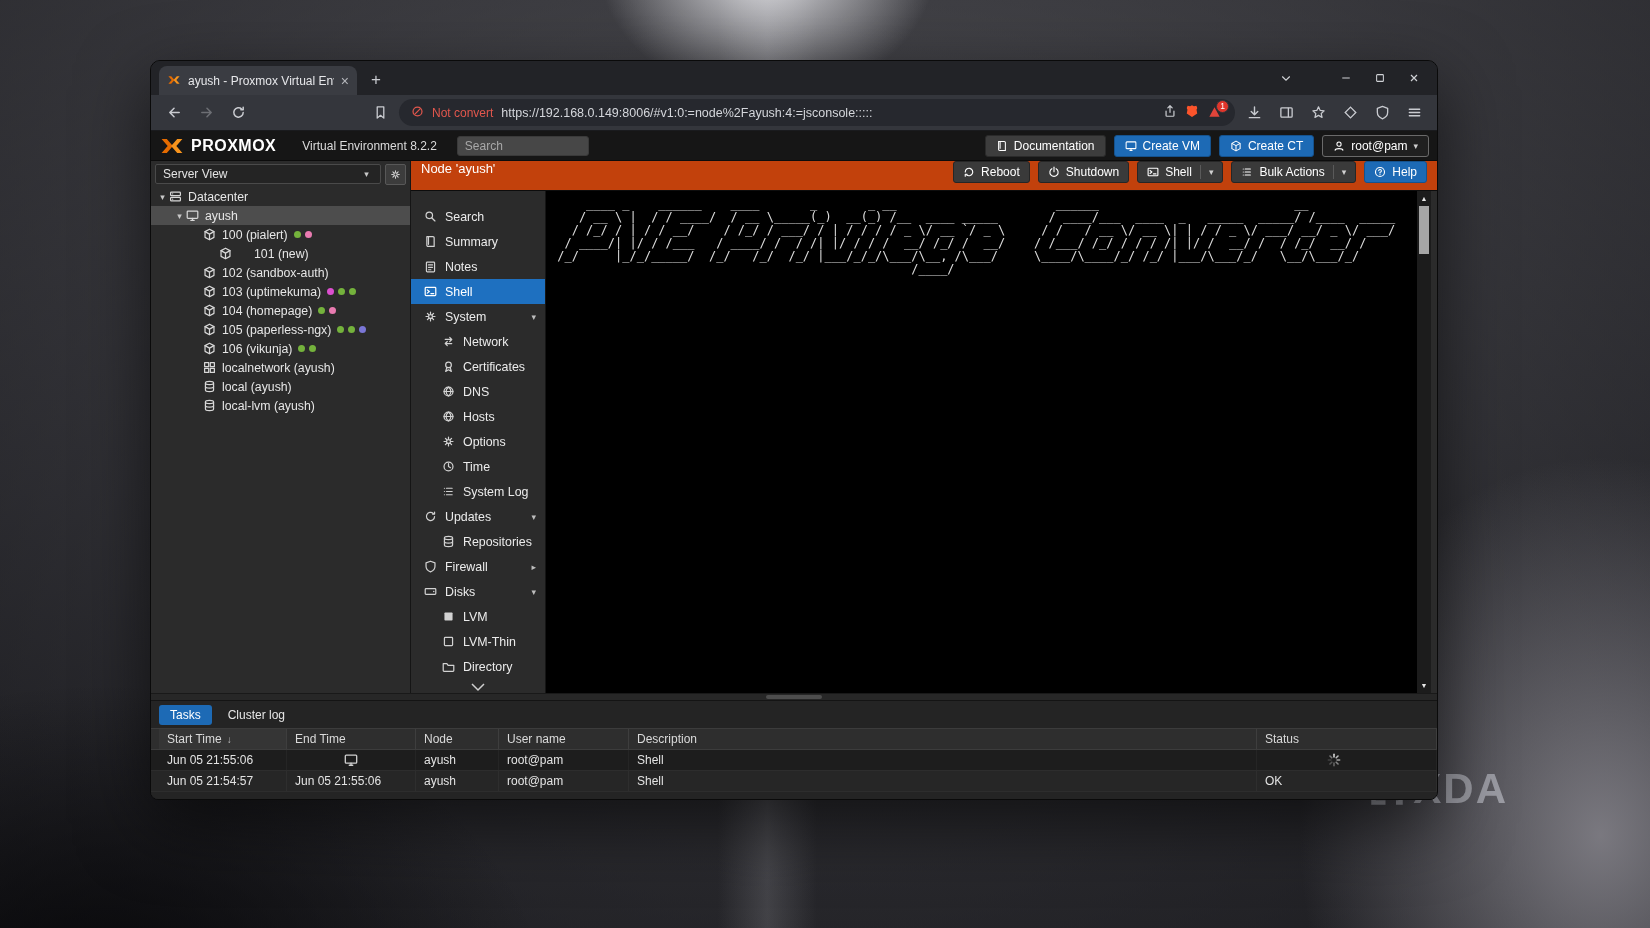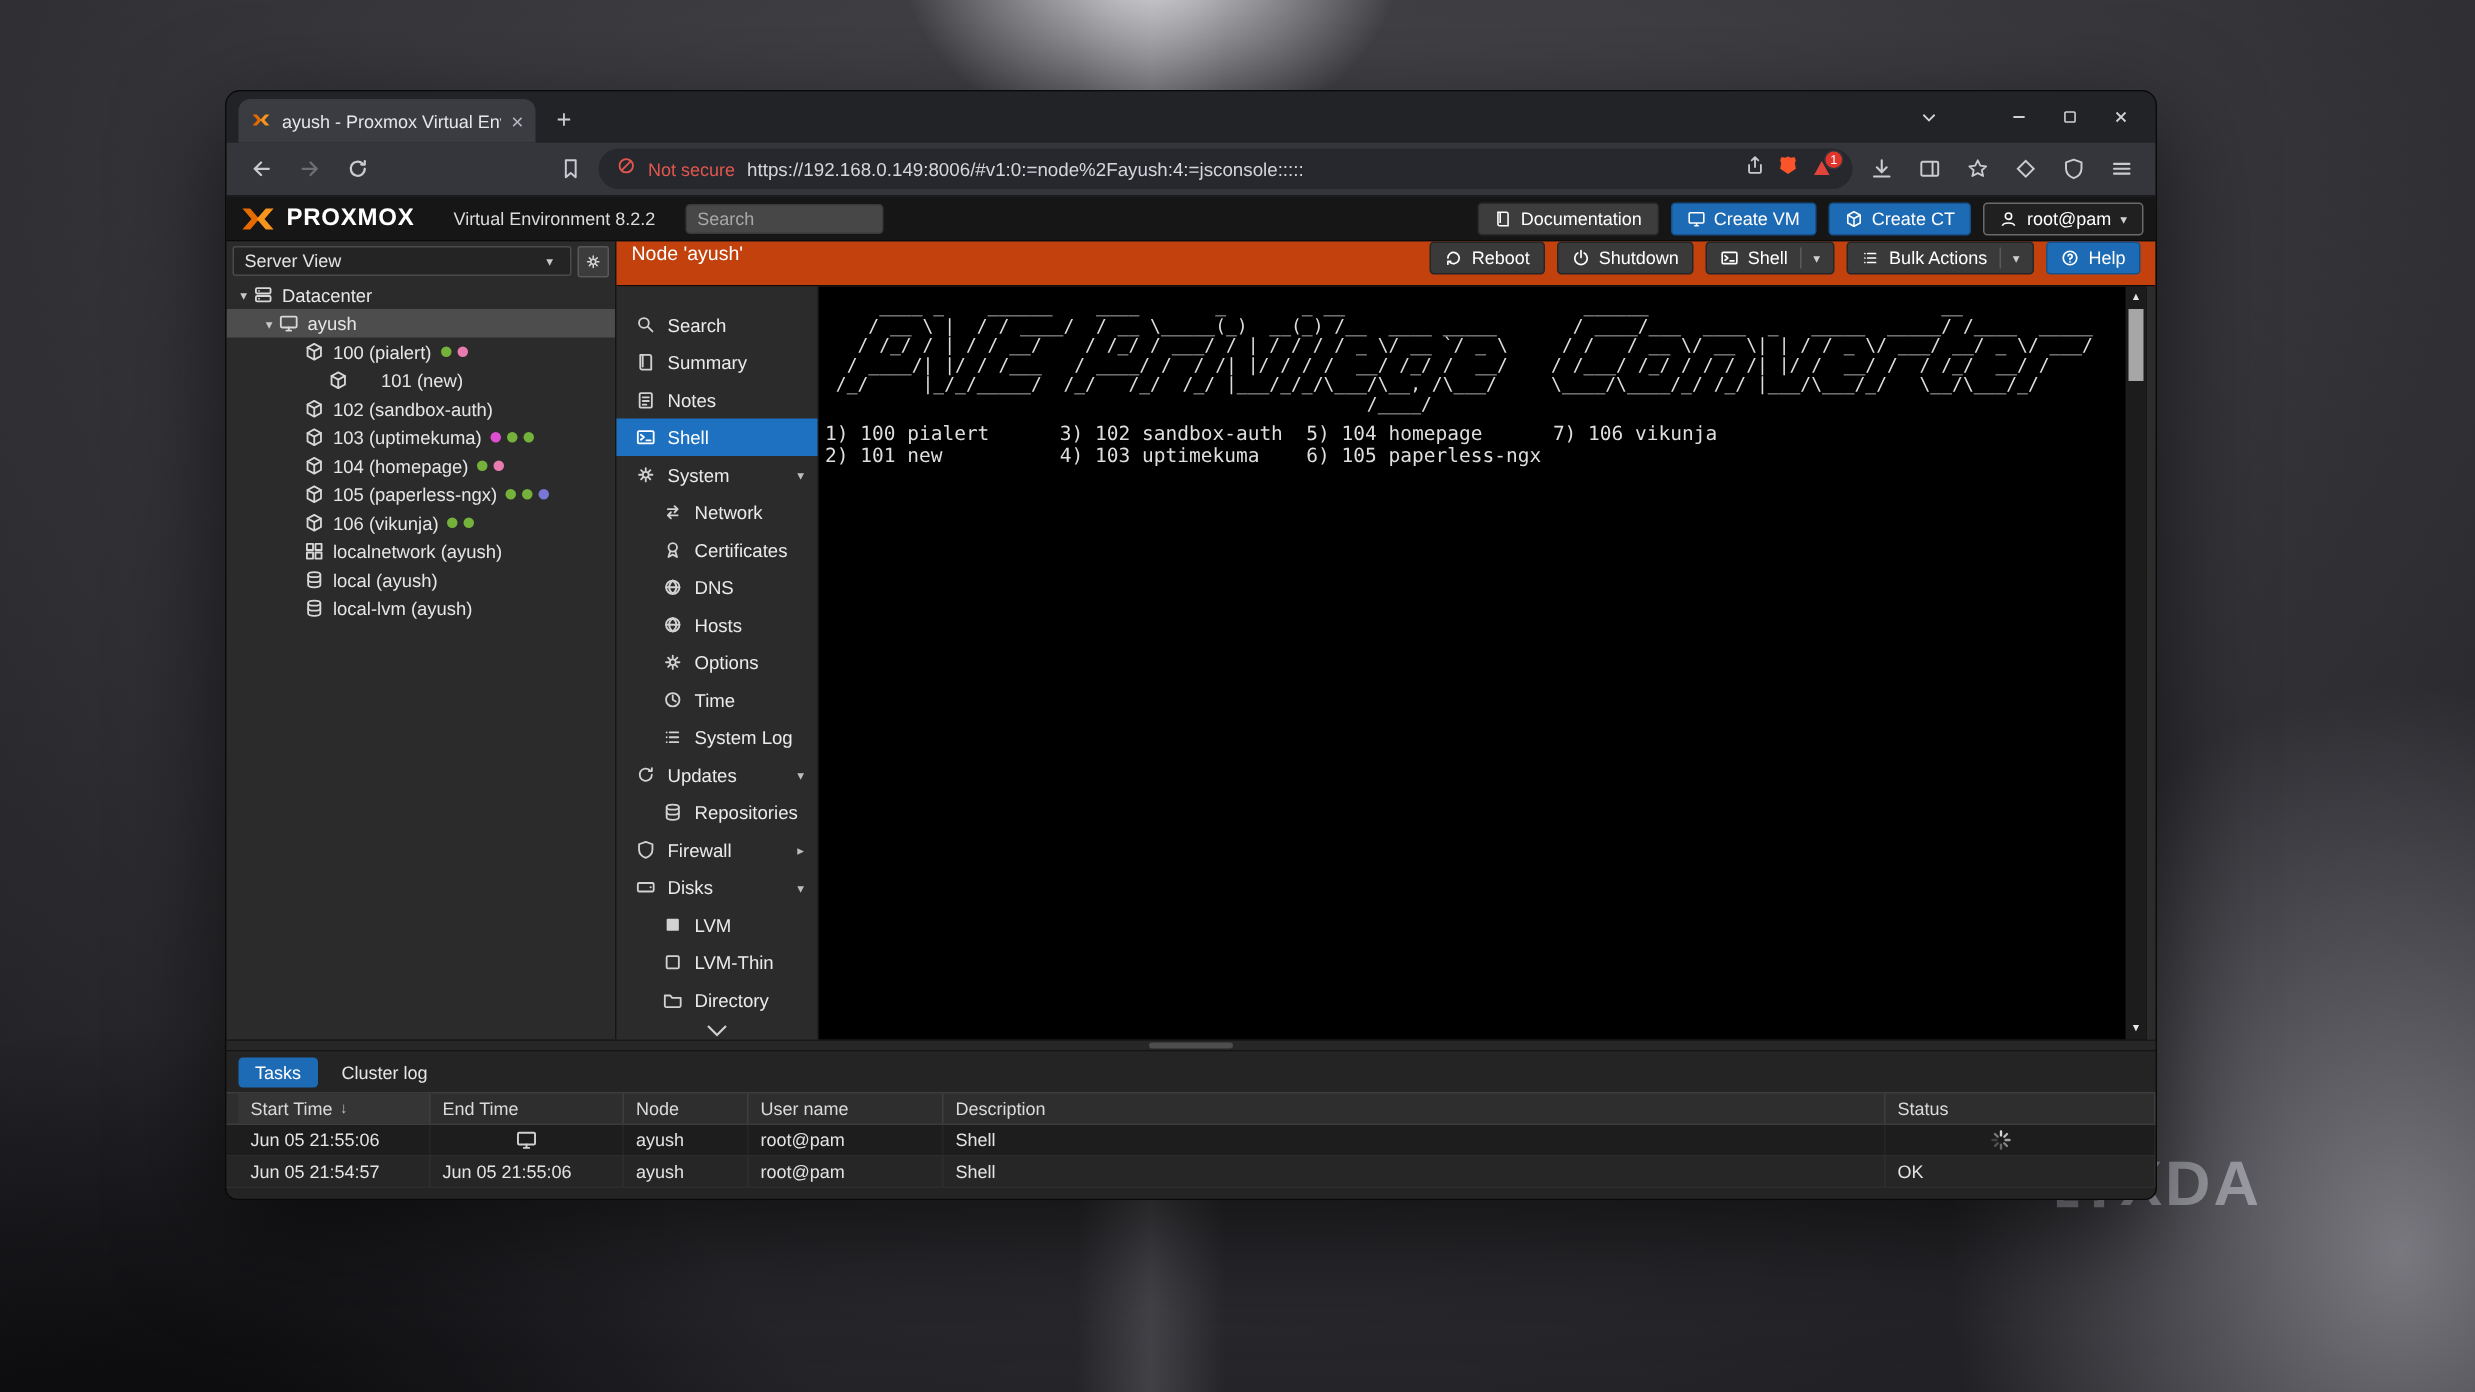--- a/index.html
+++ b/index.html
@@ -203,21 +203,21 @@
     <div class="abtn">
         <svg viewBox="0 0 16 16" fill="none" stroke="currentColor" stroke-width="1.4" stroke-linejoin="round">
           <path d="M4.5 2h7v12L8 11l-3.5 3z"></path>
         </svg>
       </div>
     <div class="pill">
       <span class="ns-ico"><svg viewBox="0 0 16 16" fill="none" stroke-width="1.5">
             <circle cx="8" cy="8" r="5.5"></circle>
             <path d="M4.2 11.8L11.8 4.2"></path>
           </svg></span>
-      <span class="ns-label">Not secure</span>
+      <span class="ns-label">Not convert</span>
       <span class="url">https://192.168.0.149:8006/#v1:0:=node%2Fayush:4:=jsconsole:::::</span>
       <span class="pillic"><svg viewBox="0 0 16 16" fill="none" stroke="currentColor" stroke-width="1.4" stroke-linecap="round" stroke-linejoin="round">
             <path d="M8 9.5V2.5M5.5 4.5L8 2l2.5 2.5"></path>
             <path d="M3.5 8v5a1 1 0 0 0 1 1h7a1 1 0 0 0 1-1V8"></path>
           </svg></span>
       <span class="pillic"><svg viewBox="0 0 16 16">
             <path d="M8 1.5l2.2 1 2.8-.6 1 2.6-.8 2.2.8 4.2L8 14.8 2 10.9l.8-4.2L2 4.5l1-2.6 2.8.6z" fill="#fb542b"></path>
           </svg></span>
       <span class="batwrap">
         <svg viewBox="0 0 16 16">
@@ -694,22 +694,20 @@
             </div>
           </div>
           <div class="termarea">
             <div class="term">
               <pre id="ascii">     ____ _    ______    ____       _       _ __                      ______                           __
     / __ \ |  / / ____/  / __ \_____(_)  __(_) /__  ____ _____       / ____/___  ____  _   _____  _____/ /____  _____
    / /_/ / | / / __/    / /_/ / ___/ / | / / / / _ \/ __ `/ _ \     / /   / __ \/ __ \| | / / _ \/ ___/ __/ _ \/ ___/
   / ____/| |/ / /___   / ____/ /  / /| |/ / / /  __/ /_/ /  __/    / /___/ /_/ / / / /| |/ /  __/ /  / /_/  __/ /
  /_/     |_/_/_____/  /_/   /_/  /_/ |___/_/_/\___/\__, /\___/     \____/\____/_/ /_/ |___/\___/_/   \__/\___/_/
                                                   /____/</pre>
-              <pre id="tlines">1) 100 pialert      3) 102 sandbox-auth  5) 104 homepage      7) 106 vikunja
-2) 101 new          4) 103 uptimekuma    6) 105 paperless-ngx</pre>
             </div>
             <div class="tscroll">
               <div class="tsar up">▲</div>
               <div class="tthumb"></div>
               <div class="tsar dn">▼</div>
             </div>
           </div>
         </div>
       </div>
     </div>

